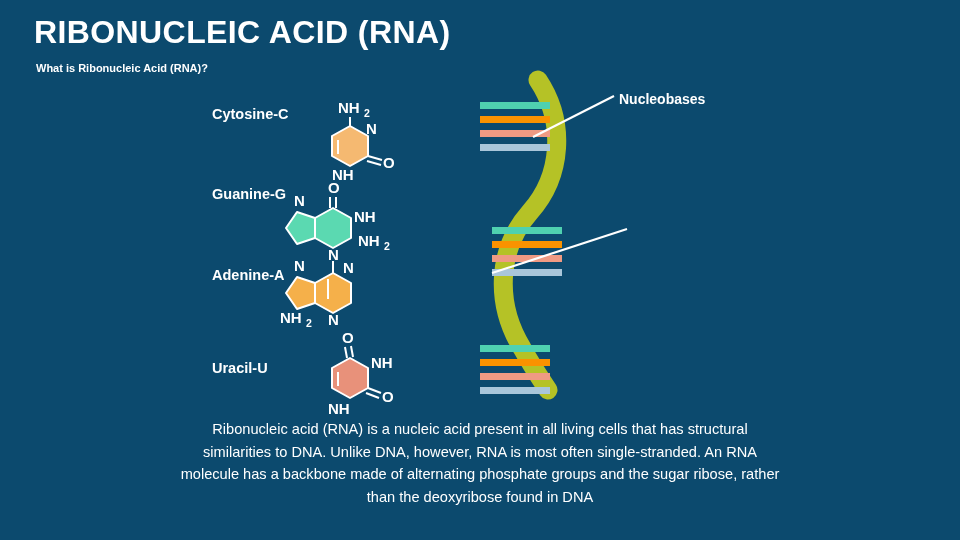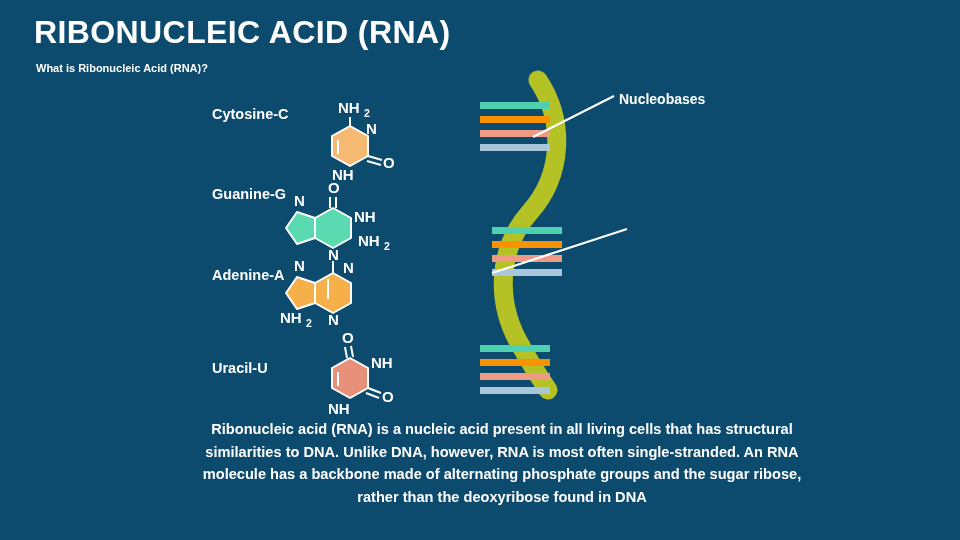--- a/index.html
+++ b/index.html
@@ -93,24 +93,23 @@
   }
 
   
   #body-text {
     position: absolute;
     left: 180px;
     top: 418px;
     width: 600px;
     text-align: center;
     font-size: 14.6px;
-    font-weight: bold;
+    font-weight: normal;
     line-height: 1.55;
     color: #ffffff;
-    margin-left: 22px;
   }
 
   svg { display: block; overflow: visible; }
   .atom {
     font-family: "Liberation Sans", sans-serif;
     font-size: 15px;
     font-weight: bold;
     fill: #ffffff;
   }
   .atom-sub {

